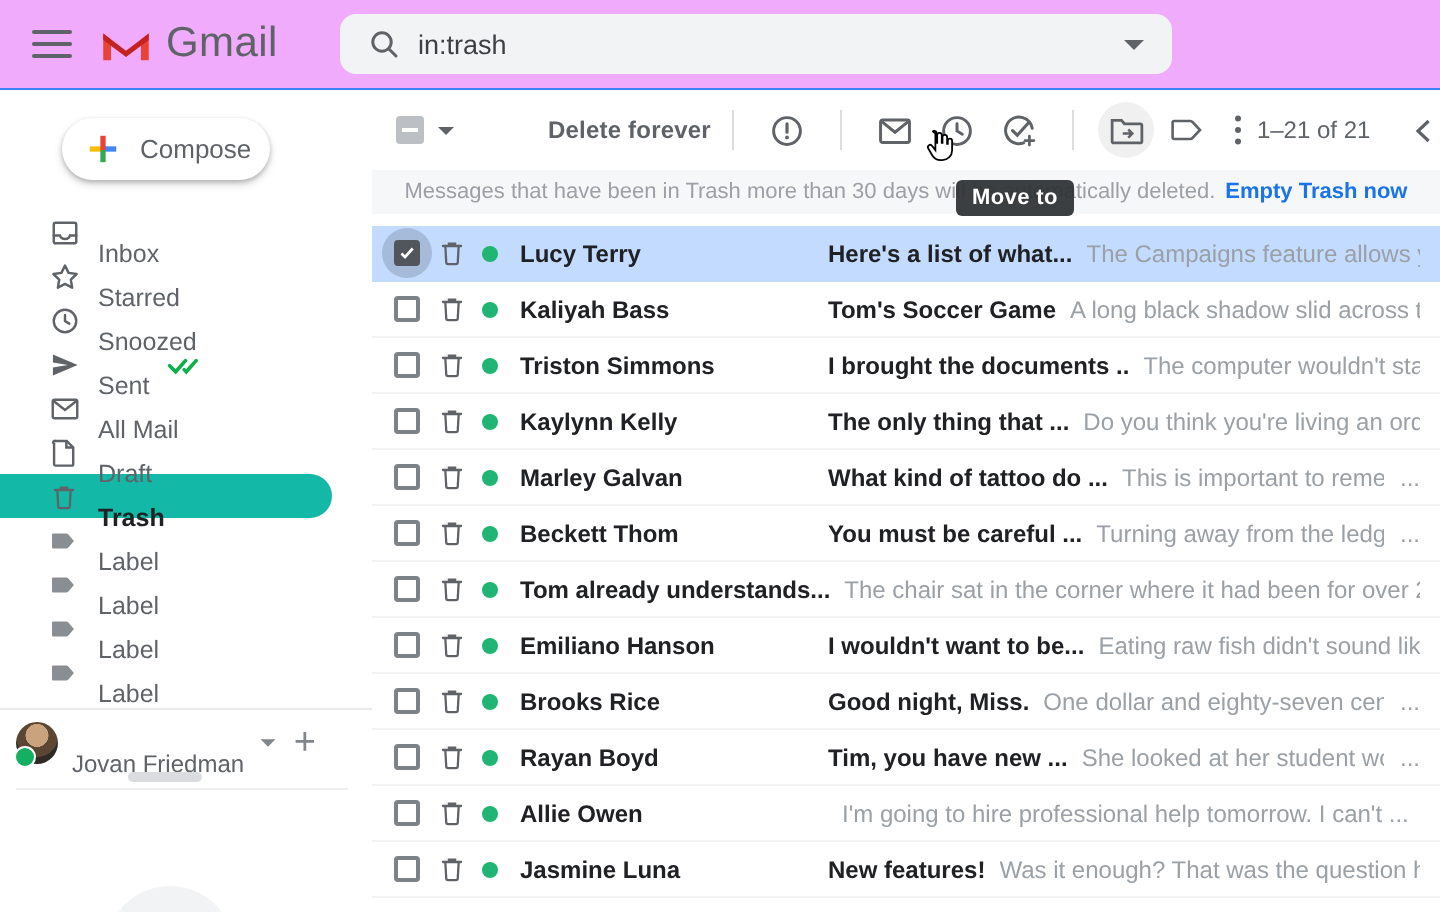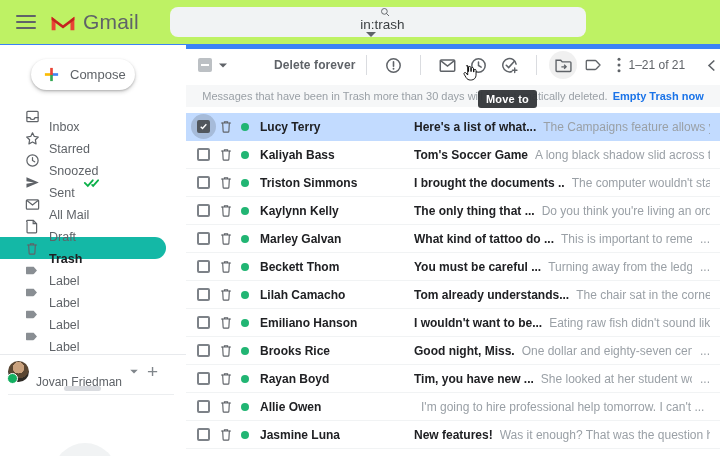--- a/index.html
+++ b/index.html
@@ -1,28 +1,28 @@
 <!DOCTYPE html>
 <html><head>
 <meta charset="utf-8">
 <style>
   html,body{margin:0;padding:0;}
   body{font-family:"Liberation Sans",sans-serif;-webkit-font-smoothing:antialiased;}
   .app{position:relative;width:720px;height:456px;background:#fff;overflow:hidden;}
 
   
-  .topbar{position:absolute;left:0;top:0;width:720px;height:44px;background:#bef264;
-    border-bottom:5px solid #3b82f6;display:flex;align-items:center;}
+  .topbar{position:absolute;left:0;top:0;width:720px;height:44px;background:#f0abfc;
+    border-bottom:1px solid #3b82f6;display:flex;align-items:center;}
   .hamburger{margin-left:16px;width:20px;height:14px;display:flex;flex-direction:column;
     justify-content:space-between;cursor:pointer;}
   .hamburger span{display:block;height:2px;background:#5f6368;border-radius:1px;}
   .logo{display:flex;align-items:center;margin-left:14px;}
   .logo-text{font-size:21px;color:#5f6368;margin-left:7px;letter-spacing:.2px;}
   .searchbar{position:absolute;left:170px;top:7px;width:416px;height:30px;background:#f1f3f4;
-    border-radius:8px;display:flex;align-items:center;flex-direction:column;}
+    border-radius:8px;display:flex;align-items:center;}
   .search-val{font-size:13.5px;color:#3c4043;margin-left:9px;flex:1;}
   .caret{width:0;height:0;border-left:5px solid transparent;border-right:5px solid transparent;
     border-top:5.5px solid #5f6368;}
   .searchbar .caret{margin-right:14px;}
 
   
   .sidebar{position:absolute;left:0;top:45px;width:186px;height:411px;background:#fff;}
   .compose{margin:14px 0 15px 31px;width:104px;height:31px;border:none;background:#fff;
     border-radius:16px;box-shadow:0 1px 2px rgba(0,0,0,.18),0 2px 4px rgba(0,0,0,.18);
     display:flex;align-items:center;gap:10px;padding:0 0 0 12px;cursor:pointer;}
@@ -426,21 +426,20 @@
           <span class="cbw">
             <span class="cb"></span>
           </span>
           <span class="row-trash">
             <svg width="14" height="15" viewBox="0 0 16 16">
               <path d="M2.8 4h10.4M6.2 4V2.6h3.6V4" stroke="#5f6368" stroke-width="1.3" fill="none" stroke-linecap="round"></path>
               <path d="M4.2 4l.5 9.3c0 .6.5 1.1 1.1 1.1h4.4c.6 0 1.1-.5 1.1-1.1L11.8 4" stroke="#5f6368" stroke-width="1.3" fill="none" stroke-linecap="round"></path>
             </svg>
           </span>
           <span class="gdot"></span>
-          <span class="sender">Lilah Camacho</span>
           <span class="msg">
             <span class="subject">Tom already understands...</span>
             <span class="snippet">The chair sat in the corner where it had been for over 25 years...</span>
           </span>
         </div>
         <div class="row">
           <span class="cbw">
             <span class="cb"></span>
           </span>
           <span class="row-trash">

